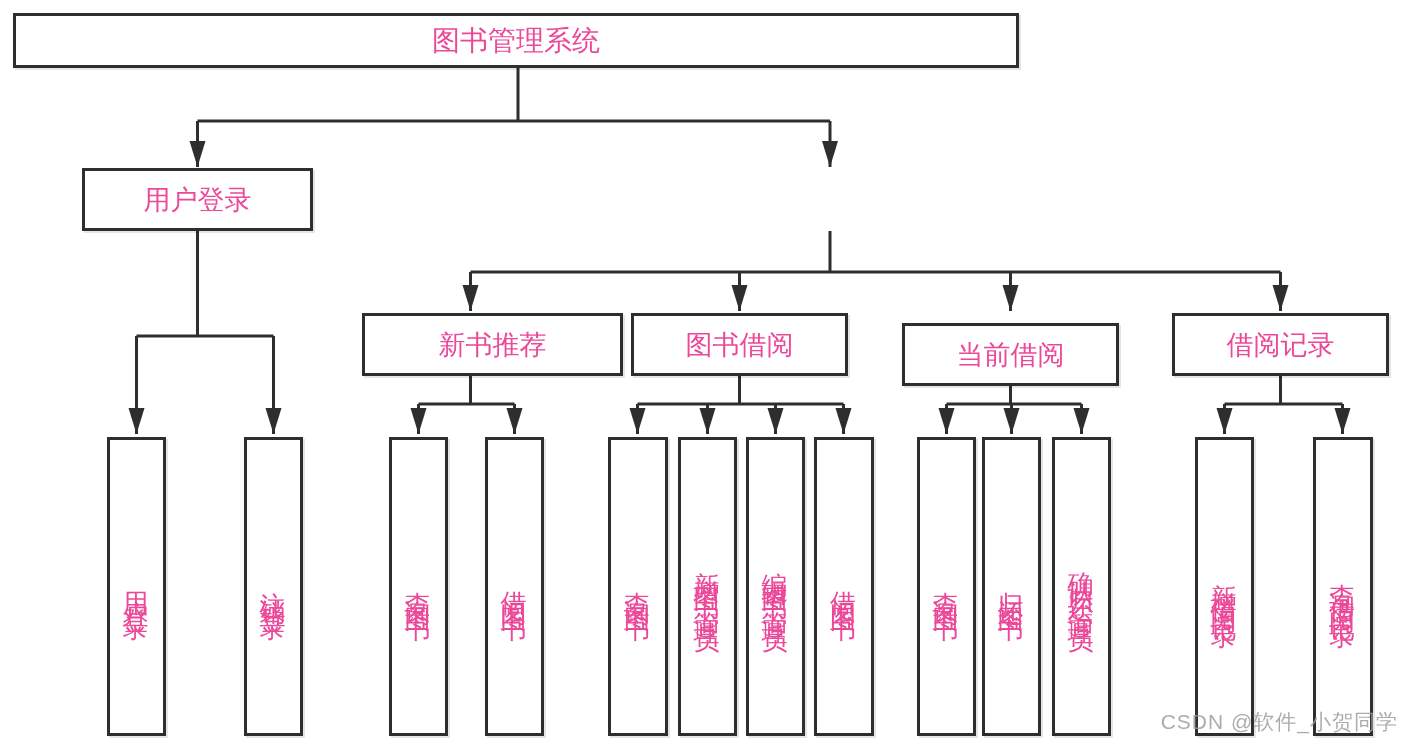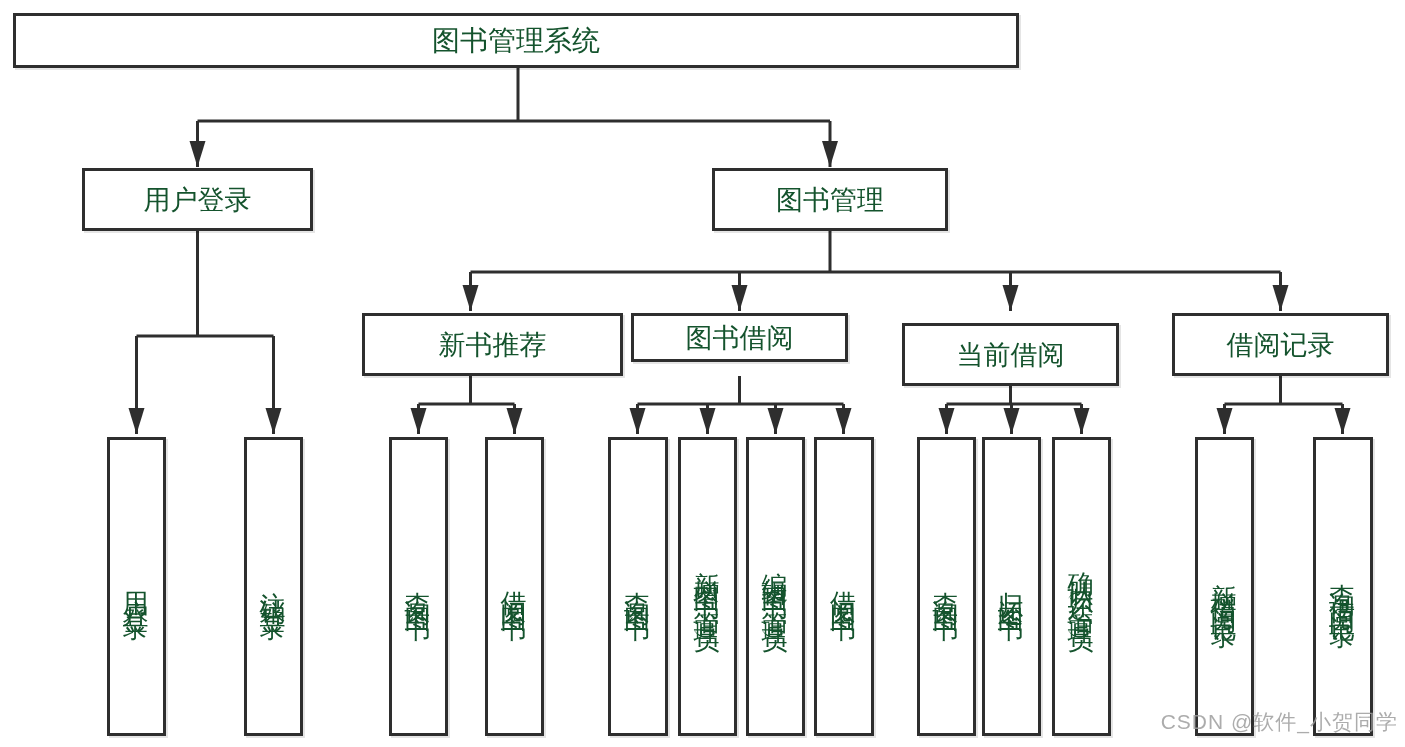--- a/index.html
+++ b/index.html
@@ -9,21 +9,21 @@
     background:#ffffff;
     font-family:"Liberation Sans","DejaVu Sans",sans-serif;
     overflow:hidden;
   }
   #wires{position:absolute;left:0;top:0;width:1405px;height:747px;}
   .node{
     position:absolute;
     box-sizing:border-box;
     border:3px solid #2e2e2e;
     background:#ffffff;
-    color:#14532d;
+    color:#ec4899;
     display:flex;
     align-items:center;
     justify-content:center;
     font-size:27px;
     box-shadow:2px 2px 0 rgba(0,0,0,0.10);
     white-space:nowrap;
   }
   .node.root{font-size:28px;}
   .node.v{
     writing-mode:vertical-rl;
@@ -81,24 +81,23 @@
       <path d="M1011.5,404 V434" marker-end="url(#arr)"></path>
       <path d="M1081.5,404 V434" marker-end="url(#arr)"></path>
       <path d="M1224.5,404 V434" marker-end="url(#arr)"></path>
       <path d="M1342.5,404 V434" marker-end="url(#arr)"></path>
     </g>
   </svg>
 
   <div class="node root" style="left:13px;top:13px;width:1006px;height:55px">图书管理系统</div>
 
   <div class="node" style="left:82px;top:168px;width:231px;height:63px">用户登录</div>
-  <div class="node" style="left:712px;top:168px;width:236px;height:63px">图书管理</div>
 
   <div class="node" style="left:362px;top:313px;width:261px;height:63px">新书推荐</div>
-  <div class="node" style="left:631px;top:313px;width:217px;height:49px">图书借阅</div>
+  <div class="node" style="left:631px;top:313px;width:217px;height:63px">图书借阅</div>
   <div class="node" style="left:902px;top:323px;width:217px;height:63px">当前借阅</div>
   <div class="node" style="left:1172px;top:313px;width:217px;height:63px">借阅记录</div>
 
   <div class="node v" style="left:107px;top:437px;width:59px;height:299px">用户登录</div>
   <div class="node v" style="left:244px;top:437px;width:59px;height:299px">注销登录</div>
 
   <div class="node v" style="left:389px;top:437px;width:59px;height:299px">查询图书</div>
   <div class="node v" style="left:485px;top:437px;width:59px;height:299px">借阅图书</div>
 
   <div class="node v" style="left:608px;top:437px;width:60px;height:299px">查询图书</div>

